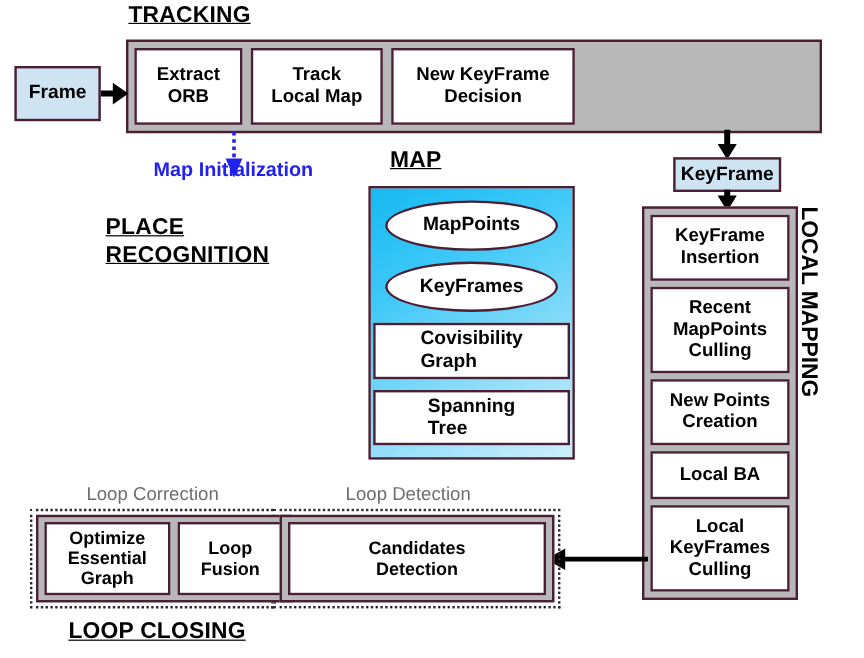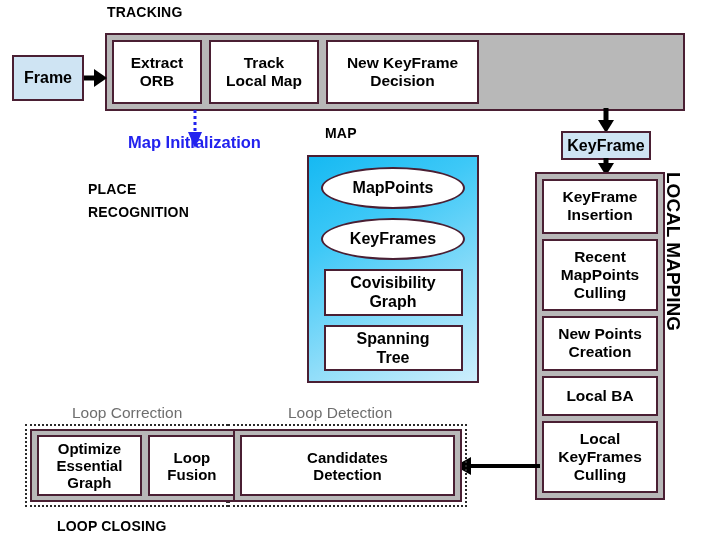--- a/index.html
+++ b/index.html
@@ -17,25 +17,26 @@
   #diagram {
     position: relative;
     width: 720px;
     height: 548px;
   }
 
   
   .sec-title {
     position: absolute;
     font-weight: bold;
-    font-size: 14px;
+    font-size: 19px;
     letter-spacing: 0.2px;
     line-height: 23px;
     color: #000;
     white-space: pre-line;
+    text-decoration: underline;
   }
 
   
   .module {
     position: absolute;
     background: #b8b8b8;
     border: 2px solid #4a1f33;
     box-sizing: border-box;
     display: flex;
   }
@@ -108,26 +109,25 @@
     width: 144px; height: 42px;
     background: #ffffff;
     border: 2px solid #4a1f33;
     border-radius: 50%;
     box-sizing: border-box;
     display: flex; align-items: center; justify-content: center;
     font-weight: bold; font-size: 16px;
     flex: 0 0 auto;
   }
   .map-rect {
-    width: 139px;
+    width: 164px;
     background: #ffffff;
     border: 2px solid #4a1f33;
     box-sizing: border-box;
     display: flex; align-items: center; justify-content: center;
-    text-align: center;
     font-weight: bold; font-size: 16px; line-height: 19px;
     white-space: pre-line;
     flex: 1 1 auto;
   }
 
   
   #place-title { left: 88px; top: 178px; }
   #place-module {
     position: absolute;
     left: 85px; top: 226px; width: 158px; height: 135px;

